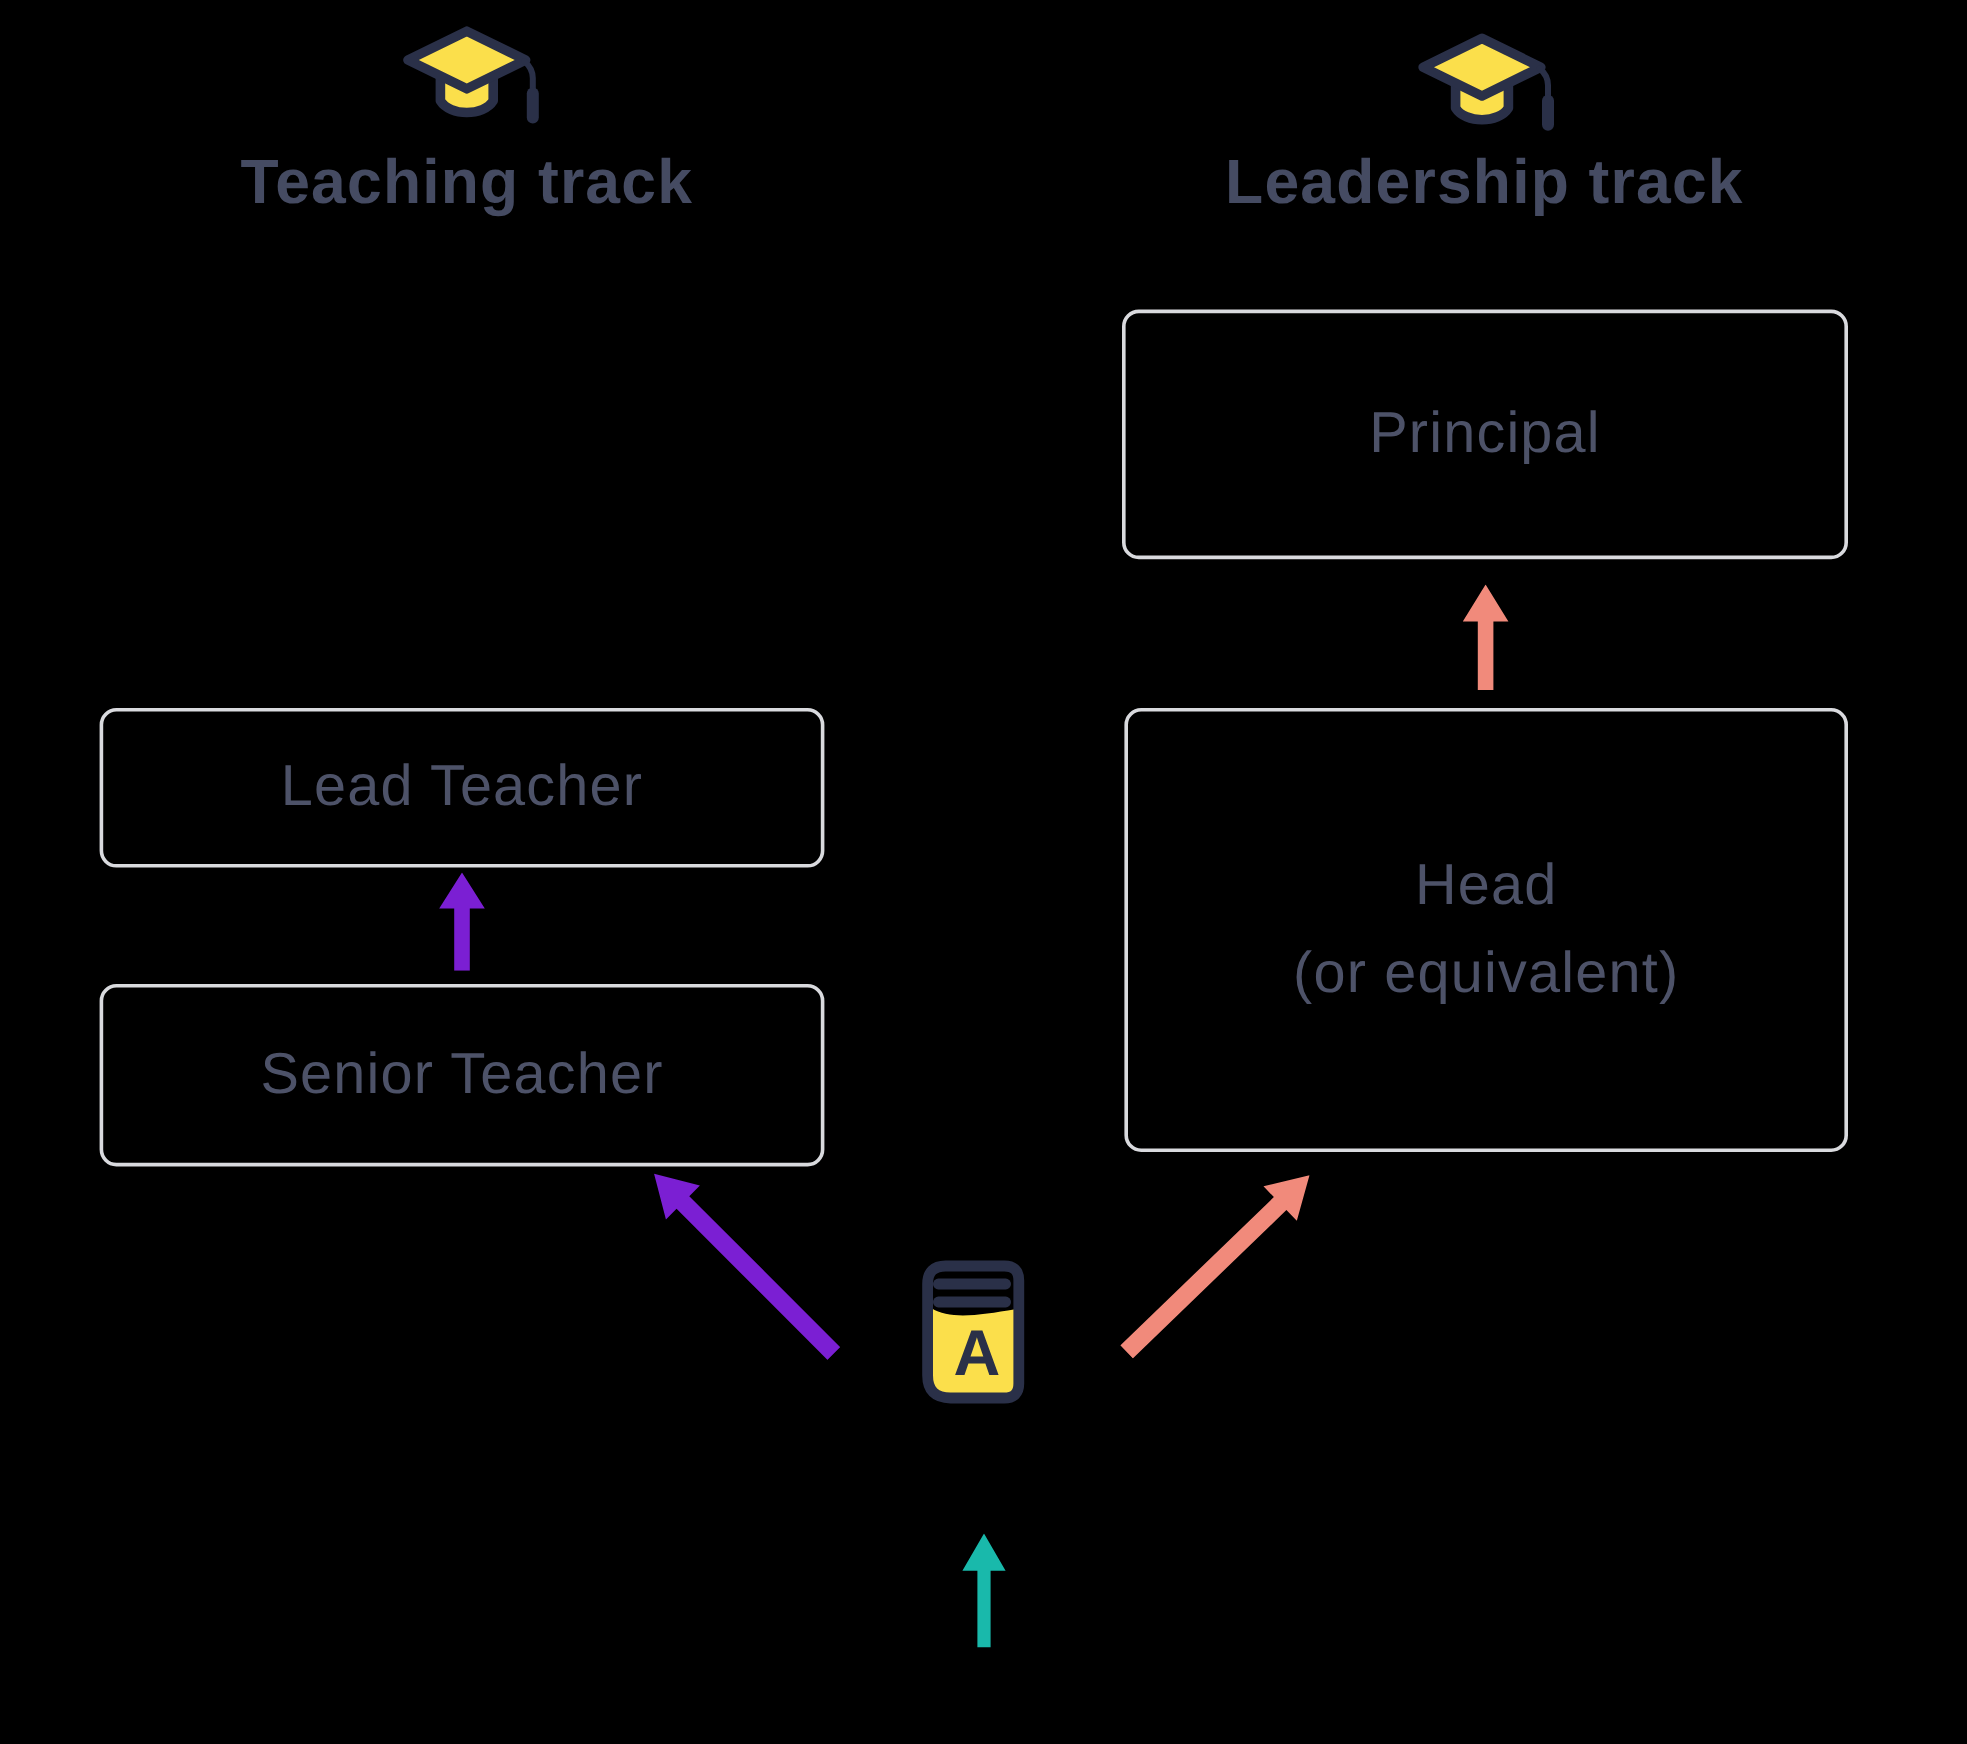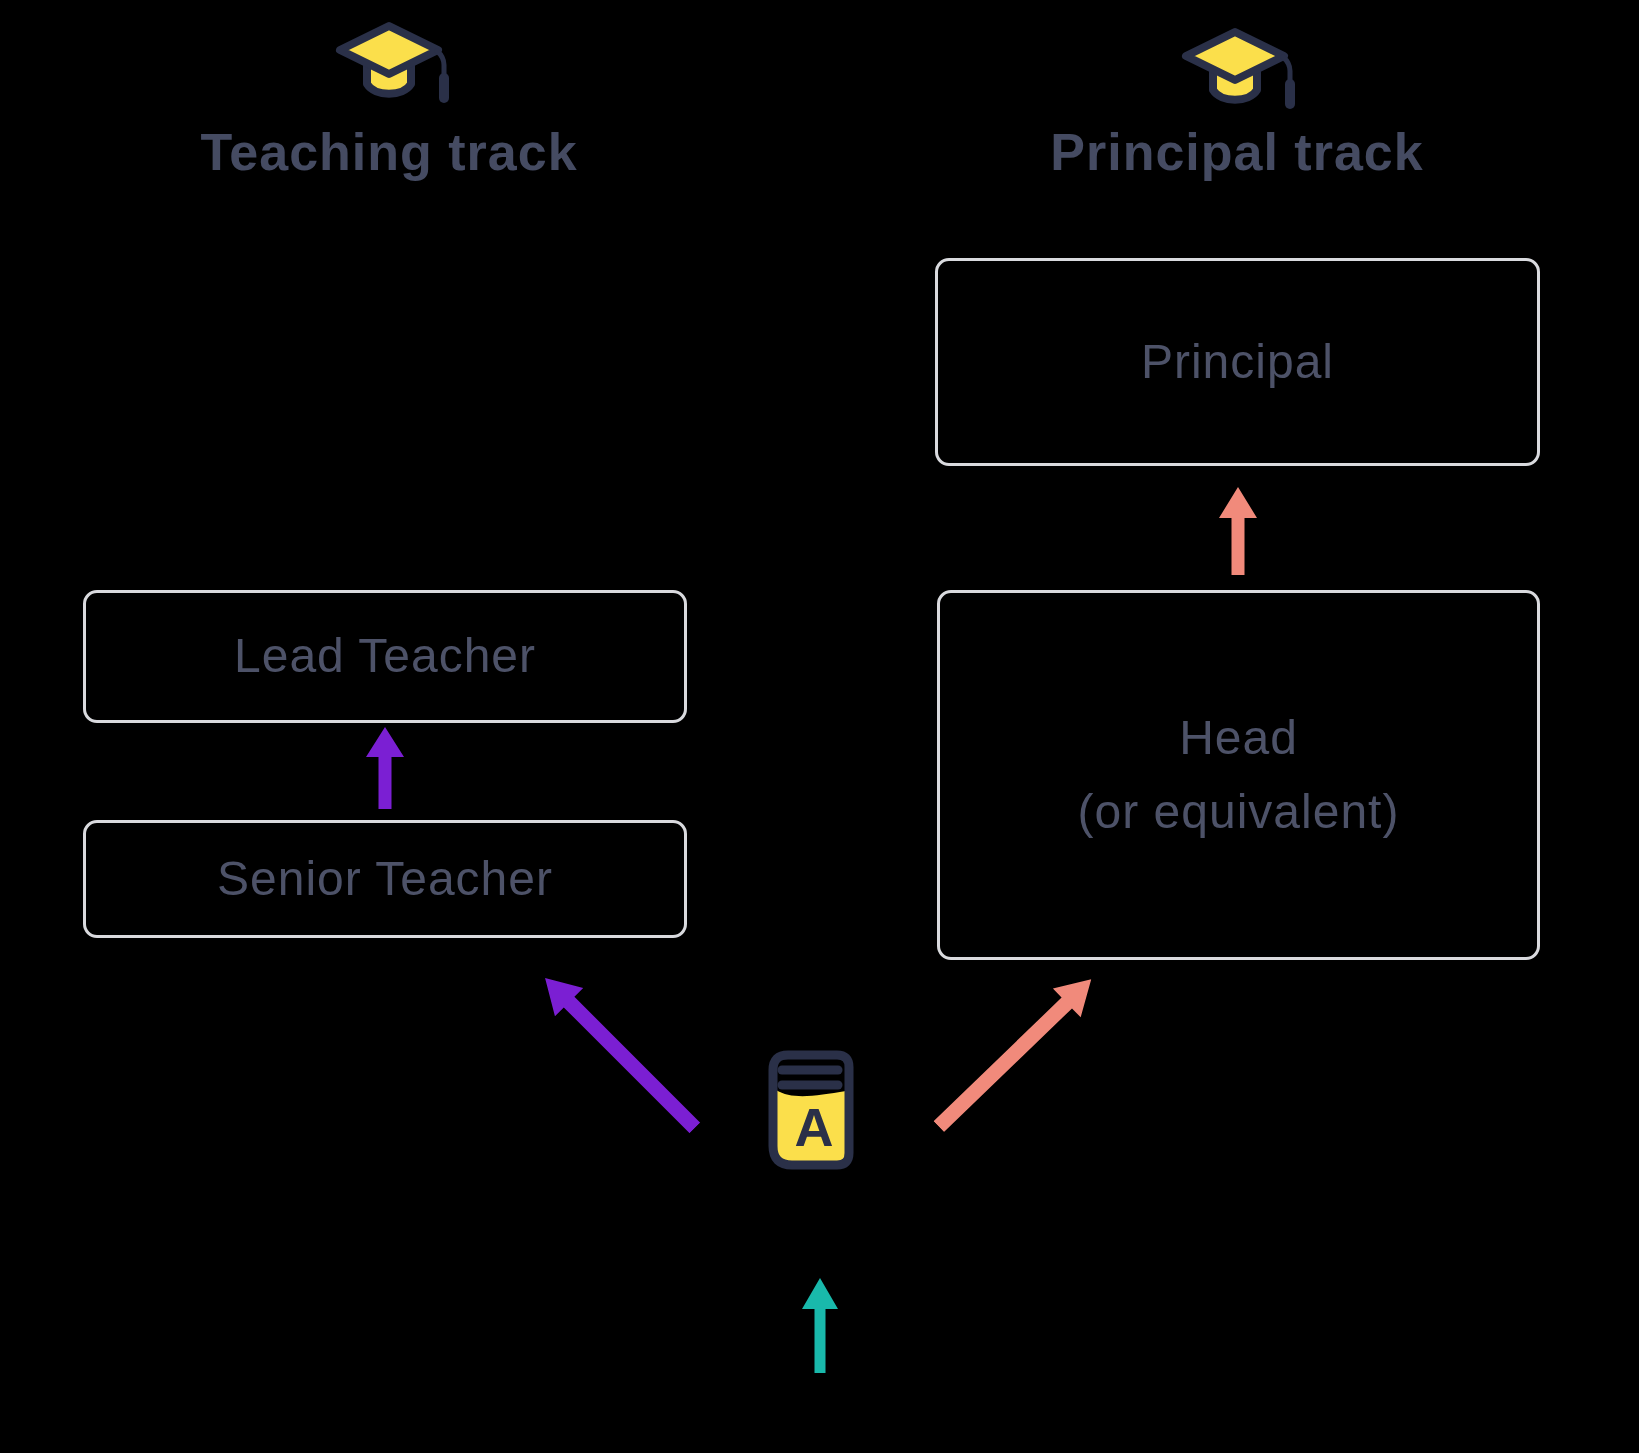--- a/index.html
+++ b/index.html
@@ -67,36 +67,36 @@
 
   <svg class="abs" style="left:1180px; top:26px;" width="116" height="96" viewBox="0 0 116 96">
     <path d="M 33,36 L 33,64 C 41,77 69,77 77,64 L 77,36 Z" stroke-width="8" stroke-linejoin="round" fill="#fbdf4b" stroke="#2a3048"></path>
     <polygon points="55,6 104,30 55,54 6,30" stroke-width="8" stroke-linejoin="round" fill="#fbdf4b" stroke="#2a3048"></polygon>
     <path d="M 103,31 Q 110,37 110,45 L 110,58" fill="none" stroke-width="5" stroke-linecap="round" stroke="#2a3048"></path>
     <line x1="110" y1="58" x2="110" y2="78" stroke-width="10" stroke-linecap="round" stroke="#2a3048"></line>
   </svg>
 
   <div class="heading" style="left:61px; top:122px;">Teaching track</div>
 
-  <div class="heading" style="left:909px; top:122px;">Principal track</div>
+  <div class="heading" style="left:909px; top:122px;">Leadership track</div>
 
   <div class="node-box" style="left:935px; top:258px; width:605px; height:208px;">
     <div>Principal</div>
   </div>
 
   <div class="node-box" style="left:937px; top:590px; width:603px; height:370px;">
     <div>Head</div>
     <div>(or equivalent)</div>
   </div>
 
   <div class="node-box" style="left:83px; top:590px; width:604px; height:133px;">
     <div>Lead Teacher</div>
   </div>
 
-  <div class="node-box" style="left:83px; top:820px; width:604px; height:118px;">
+  <div class="node-box" style="left:83px; top:820px; width:604px; height:152px;">
     <div>Senior Teacher</div>
   </div>
 
   <svg class="arrow-svg" style="left:365px; top:727px;" width="40" height="82" viewBox="0 0 40 82">
     <polygon points="20,0 39,30 26.5,30 26.5,82 13.5,82 13.5,30 1,30" fill="#7b1fd3"></polygon>
   </svg>
 
   <svg class="arrow-svg" style="left:1218px; top:487px;" width="40" height="88" viewBox="0 0 40 88">
     <polygon points="20,0 39,31 26.5,31 26.5,88 13.5,88 13.5,31 1,31" fill="#f18a7b"></polygon>
   </svg>

